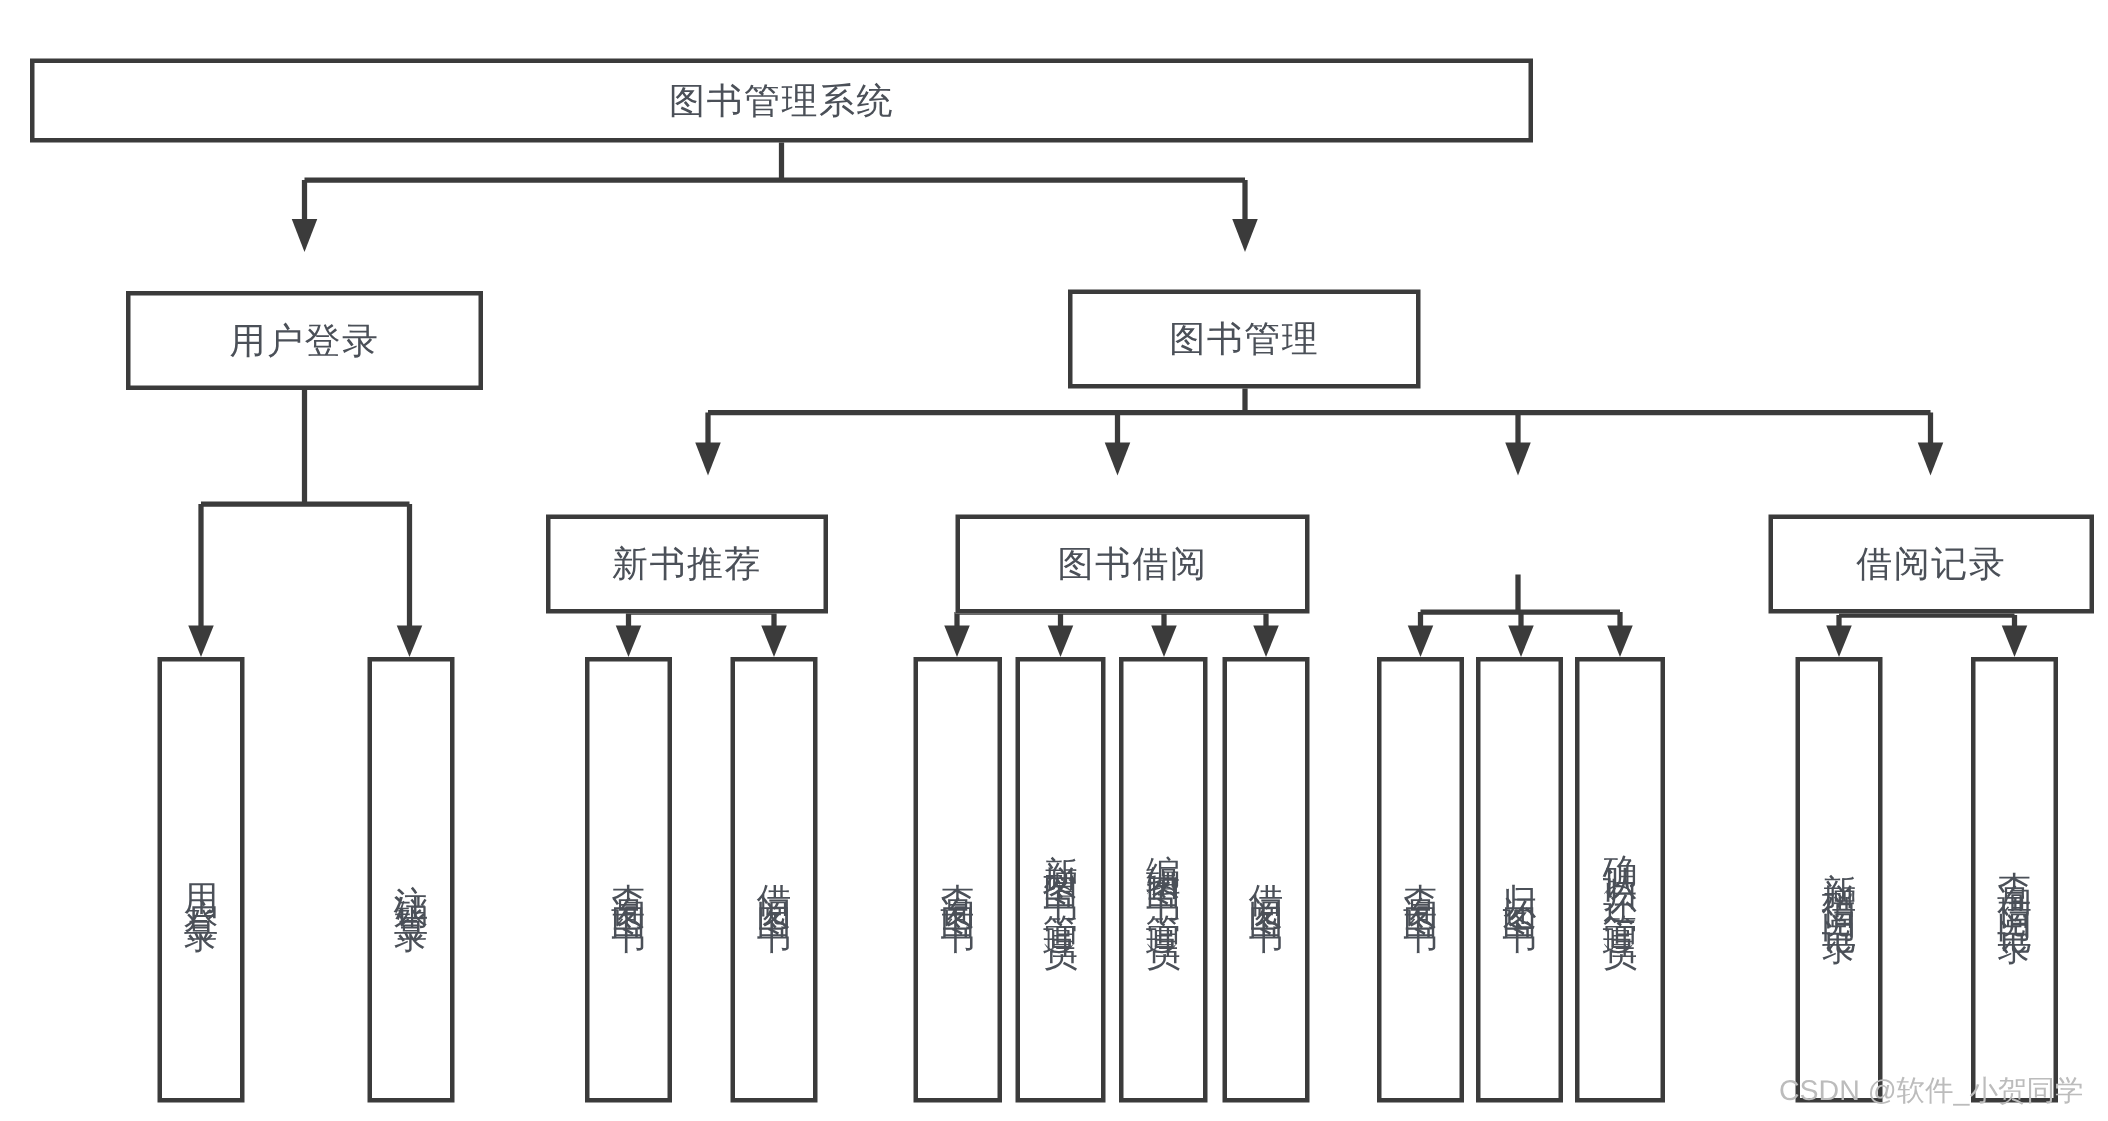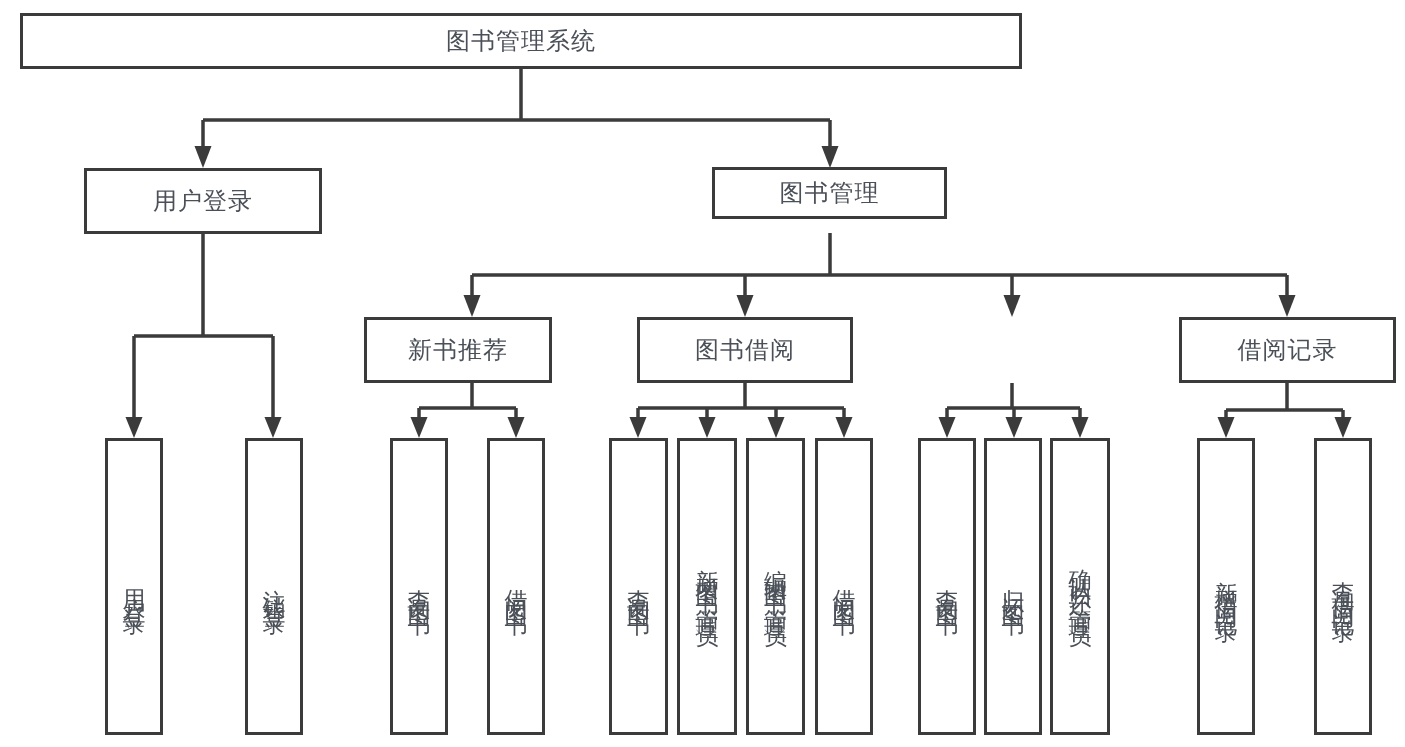--- a/index.html
+++ b/index.html
@@ -15,21 +15,21 @@
     position:absolute;
     box-sizing:border-box;
     background:#ffffff;
     border:3px solid #3b3b3b;
     display:flex;
     align-items:center;
     justify-content:center;
     color:#4b5058;
     z-index:1;
   }
-  .node.h{font-size:24px;letter-spacing:1px;}
+  .node.h{font-size:24px;letter-spacing:1px;margin-top:26px;}
   .node.v{
     font-size:23px;
     writing-mode:vertical-rl;
     text-orientation:mixed;
     letter-spacing:8px;
     line-height:1;
   }
   #watermark{
     position:absolute;
     left:1186px;top:714px;
@@ -74,38 +74,39 @@
       <polygon points="1005.5,417 1022.5,417 1014,438"></polygon>
       <polygon points="1071.5,417 1088.5,417 1080,438"></polygon>
       <polygon points="1217.5,417 1234.5,417 1226,438"></polygon>
       <polygon points="1334.5,417 1351.5,417 1343,438"></polygon>
     </g>
   </svg>
 
   <div class="node h" style="left:20px;top:13px;width:1002px;height:56px">图书管理系统</div>
 
   <div class="node h" style="left:84px;top:168px;width:238px;height:66px">用户登录</div>
-  <div class="node h" style="left:712px;top:167px;width:235px;height:52px">图书管理</div>
+  <div class="node h" style="left:712px;top:167px;width:235px;height:66px">图书管理</div>
 
   <div class="node h" style="left:364px;top:317px;width:188px;height:66px">新书推荐</div>
-  <div class="node h" style="left:637px;top:317px;width:216px;height:66px">图书借阅</div>
+  <div class="node h" style="left:637px;top:317px;width:236px;height:66px">图书借阅</div>
   <div class="node h" style="left:1179px;top:317px;width:217px;height:66px">借阅记录</div>
 
   <div class="node v" style="left:105px;top:438px;width:58px;height:297px">用户登录</div>
   <div class="node v" style="left:245px;top:438px;width:58px;height:297px">注销登录</div>
 
   <div class="node v" style="left:390px;top:438px;width:58px;height:297px">查询图书</div>
   <div class="node v" style="left:487px;top:438px;width:58px;height:297px">借阅图书</div>
 
   <div class="node v" style="left:609px;top:438px;width:59px;height:297px">查询图书</div>
   <div class="node v" style="left:677px;top:438px;width:60px;height:297px">新增图书（管理员）</div>
   <div class="node v" style="left:746px;top:438px;width:59px;height:297px">编辑图书（管理员）</div>
   <div class="node v" style="left:815px;top:438px;width:58px;height:297px">借阅图书</div>
 
   <div class="node v" style="left:918px;top:438px;width:58px;height:297px">查询图书</div>
   <div class="node v" style="left:984px;top:438px;width:58px;height:297px">归还图书</div>
   <div class="node v" style="left:1050px;top:438px;width:60px;height:297px">确认归还（管理员）</div>
 
   <div class="node v" style="left:1197px;top:438px;width:58px;height:297px">新增借阅记录</div>
   <div class="node v" style="left:1314px;top:438px;width:58px;height:297px">查询借阅记录</div>
 
+  <div id="watermark">CSDN @软件_小贺同学</div>
 
 </div>
 
 </body></html>

